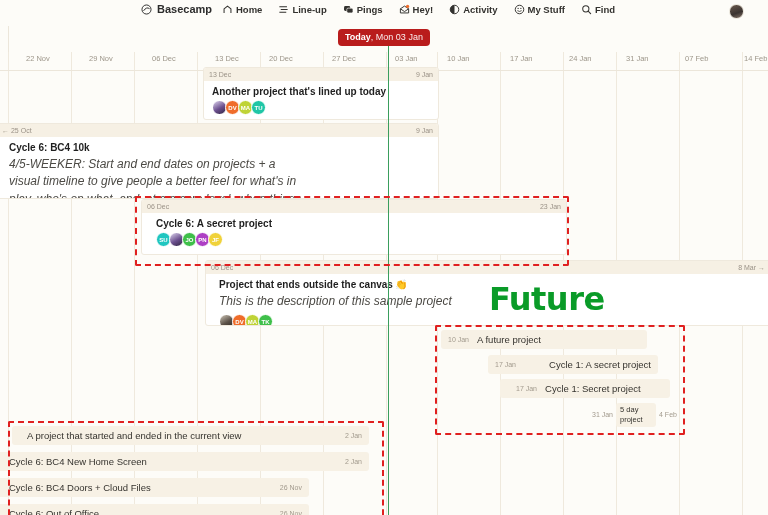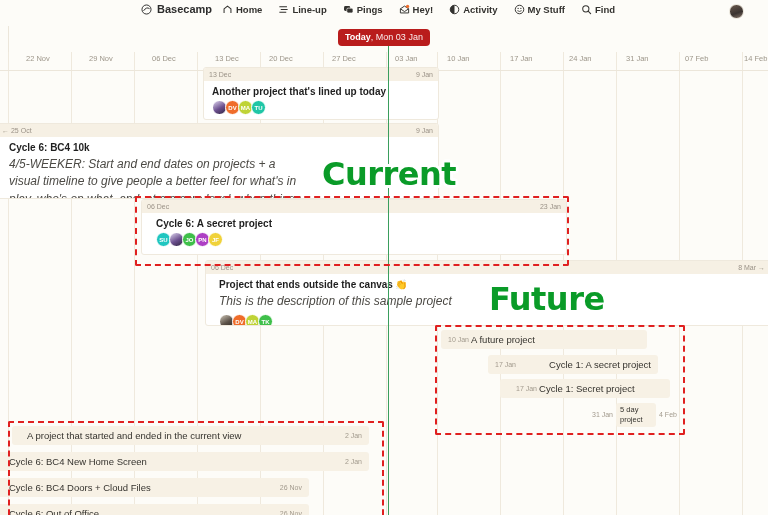--- a/index.html
+++ b/index.html
@@ -107,21 +107,21 @@
   .av.photo2 { background: linear-gradient(150deg,#cfc7b8 0%,#5b5148 55%,#2b2620 100%); }
 
   
   .pill {
     position: absolute; height: 19px; border-radius: 3px;
     background: #f7f1e5; display: flex; align-items: center;
     padding: 0 7px; z-index: 4;
   }
   .pill .pdate { font-size: 7px; color: #a29a8d; white-space: nowrap; }
   .pill .ptitle {
-    font-size: 9.5px; color: #35332e; margin-left: 2px; white-space: nowrap;
+    font-size: 9.5px; color: #35332e; margin-left: 8px; white-space: nowrap;
   }
   .pill.right { justify-content: space-between; }
   .pill .pend { font-size: 7px; color: #a29a8d; margin-left: auto; white-space: nowrap; }
 
   .shortproj {
     position: absolute; z-index: 4; display: flex; align-items: flex-start;
     font-size: 7px; color: #a29a8d; white-space: nowrap; gap: 3px;
   }
   .shortproj .box {
     background: #f7f1e5; border-radius: 3px; padding: 2px 4px;
@@ -376,16 +376,15 @@
       <span class="ptitle" style="margin-left:8px">Cycle 6: Out of Office</span>
       <span class="pend">26 Nov</span>
     </div>
 
   </div>
 
   <div class="dashbox" style="left:135px; top:196px; width:434px; height:70px;"></div>
   <div class="dashbox" style="left:435px; top:325px; width:250px; height:110px;"></div>
   <div class="dashbox" style="left:8px; top:421px; width:376px; height:104px;"></div>
 
-  <div class="annot" style="left:322px; top:155px;">Current</div>
   <div class="annot" style="left:489px; top:280px;">Future</div>
 
 </div>
 
 </body></html>

